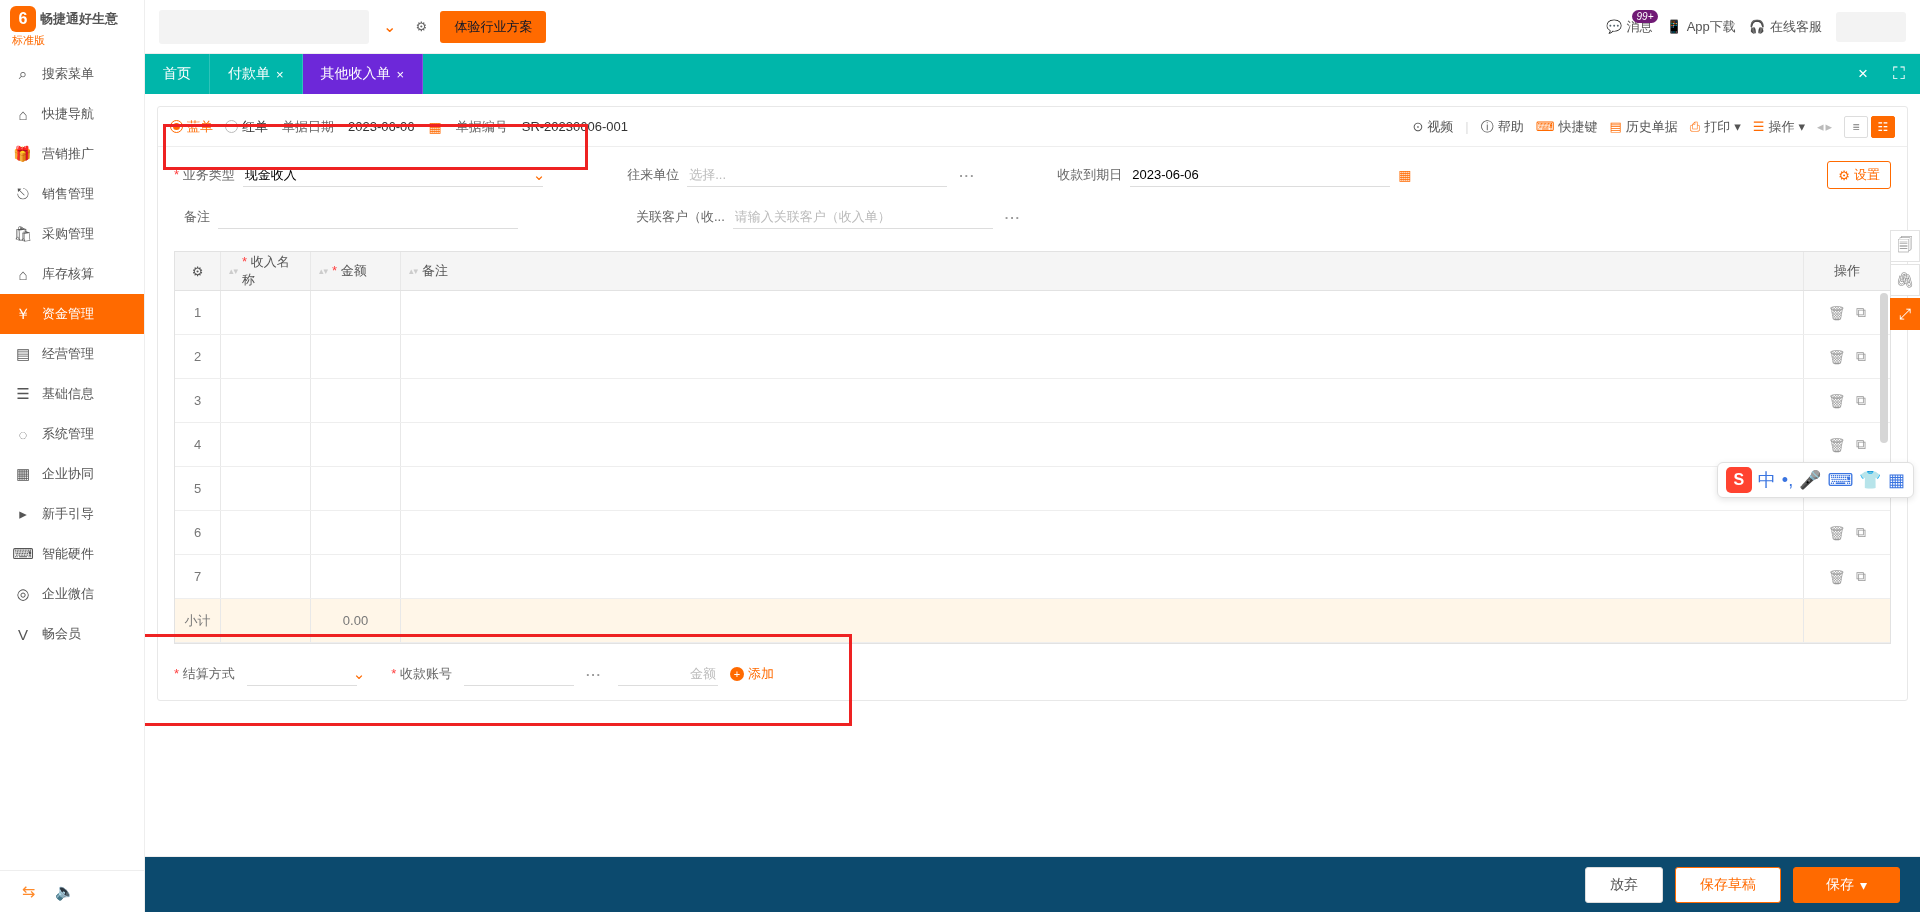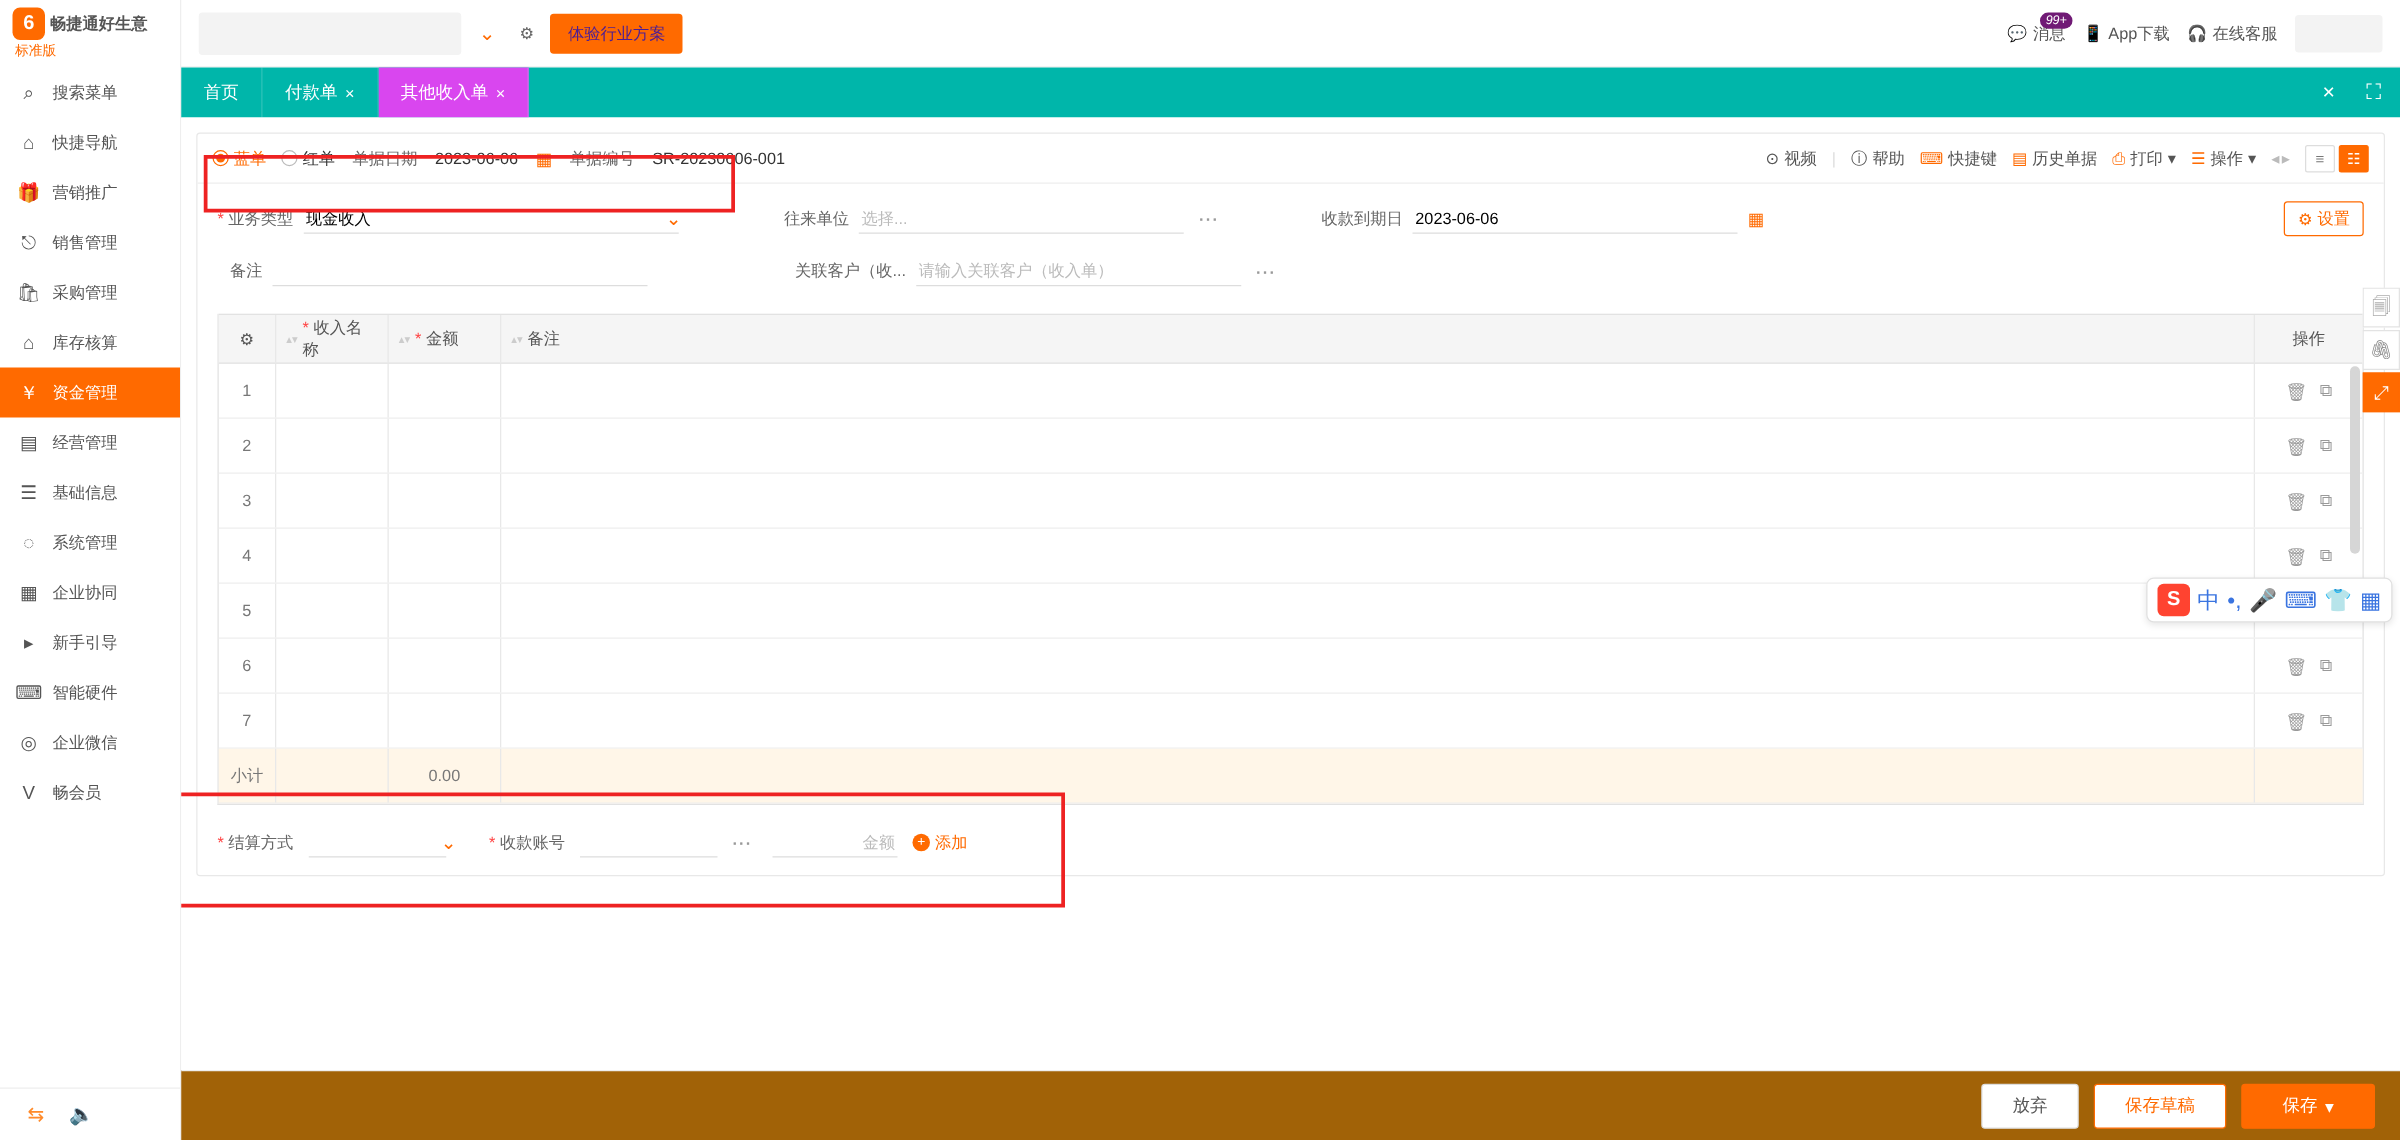--- a/index.html
+++ b/index.html
@@ -24,30 +24,30 @@
 .sidebar-footer { height: 42px; border-top: 1px solid #eee; display: flex; align-items: center; gap: 20px; padding-left: 22px; color: #ff8a2a; font-size: 16px; }
 
 
 .main { flex: 1; display: flex; flex-direction: column; min-width: 0; }
 
 
 .top-header { height: 54px; display: flex; align-items: center; padding: 0 14px; gap: 8px; border-bottom: 1px solid #eee; position: relative; }
 .company-box { width: 210px; height: 34px; background: #f3f3f3; border-radius: 3px; }
 .chevron-down-small { color: #ff6a00; font-size: 16px; padding: 0 6px; }
 .gear-btn { width: 22px; height: 22px; display: flex; align-items: center; justify-content: center; color: #666; }
-.try-btn { background: #ff6a00; color: #4c1d95; border: none; padding: 7px 14px; border-radius: 3px; font-size: 13px; cursor: pointer; }
+.try-btn { background: #ff6a00; color: #0f172a; border: none; padding: 7px 14px; border-radius: 3px; font-size: 13px; cursor: pointer; }
 .top-right { margin-left: auto; display: flex; align-items: center; gap: 14px; color: #555; }
 .top-item { display: flex; align-items: center; gap: 4px; cursor: pointer; font-size: 13px; position: relative; }
 .badge-99 { position: absolute; top: -8px; right: -6px; background: #701a75; color: #fff; font-size: 10px; padding: 1px 5px; border-radius: 8px; font-style: italic; }
 .avatar-box { width: 70px; height: 30px; background: #f3f3f3; border-radius: 3px; }
 
 
 .tabs-bar { height: 40px; background: #00b6aa; display: flex; align-items: stretch; color: #fff; position: relative; }
 .tab { padding: 0 18px; display: flex; align-items: center; gap: 6px; cursor: pointer; border-right: 1px solid rgba(255,255,255,0.18); font-size: 14px; }
-.tab.active { background: #d946ef; }
+.tab.active { background: #6d28d9; }
 .tab-close { font-size: 13px; }
 .tabs-right { margin-left: auto; display: flex; align-items: center; padding-right: 4px; gap: 2px; }
 .tabs-right-btn { width: 34px; height: 40px; display: flex; align-items: center; justify-content: center; cursor: pointer; font-size: 17px; }
 
 
 .content { flex: 1; padding: 12px; overflow: auto; background: #fff; position: relative; }
 .card { background: #fff; border: 1px solid #e8e8e8; border-radius: 3px; }
 
 
 .tool-row { display: flex; align-items: center; height: 40px; padding: 0 12px; gap: 14px; border-bottom: 1px solid #eee; }
@@ -99,21 +99,21 @@
 .grow-subtotal { background: #fff6e8; font-weight: 500; }
 .scrollbar-fake { position: absolute; right: 2px; top: 42px; width: 8px; height: 150px; background: #d6d6d6; border-radius: 4px; }
 
 
 .settlement-row { display: flex; align-items: center; gap: 12px; padding: 8px 16px 14px; }
 .settlement-row .form-input-line { width: 110px; }
 .add-link { display: flex; align-items: center; gap: 4px; color: #ff6a00; cursor: pointer; }
 .plus-circle { width: 14px; height: 14px; border-radius: 50%; background: #ff6a00; color: #fff; display: flex; align-items: center; justify-content: center; font-size: 11px; }
 
 
-.footer-bar { height: 56px; border-top: 1px solid #eee; display: flex; align-items: center; justify-content: flex-end; gap: 12px; padding: 0 20px; background: #a16207; }
+.footer-bar { height: 56px; border-top: 1px solid #eee; display: flex; align-items: center; justify-content: flex-end; gap: 12px; padding: 0 20px; background: #0c4a6e; }
 .btn { padding: 8px 24px; border-radius: 3px; font-size: 14px; cursor: pointer; border: 1px solid #ddd; background: #fff; color: #555; }
 .btn-outline-orange { border-color: #ff6a00; color: #ff6a00; }
 .btn-orange { background: #ff6a00; border-color: #ff6a00; color: #fff; display: flex; align-items: center; gap: 6px; padding: 8px 32px; }
 
 
 .right-rail { position: fixed; right: 0; top: 230px; display: flex; flex-direction: column; gap: 2px; }
 .rail-btn { width: 30px; height: 32px; background: #fff; border: 1px solid #e3e3e3; display: flex; align-items: center; justify-content: center; color: #888; font-size: 15px; cursor: pointer; }
 .rail-btn.active { background: #ff6a00; border-color: #ff6a00; color: #fff; }
 
 

